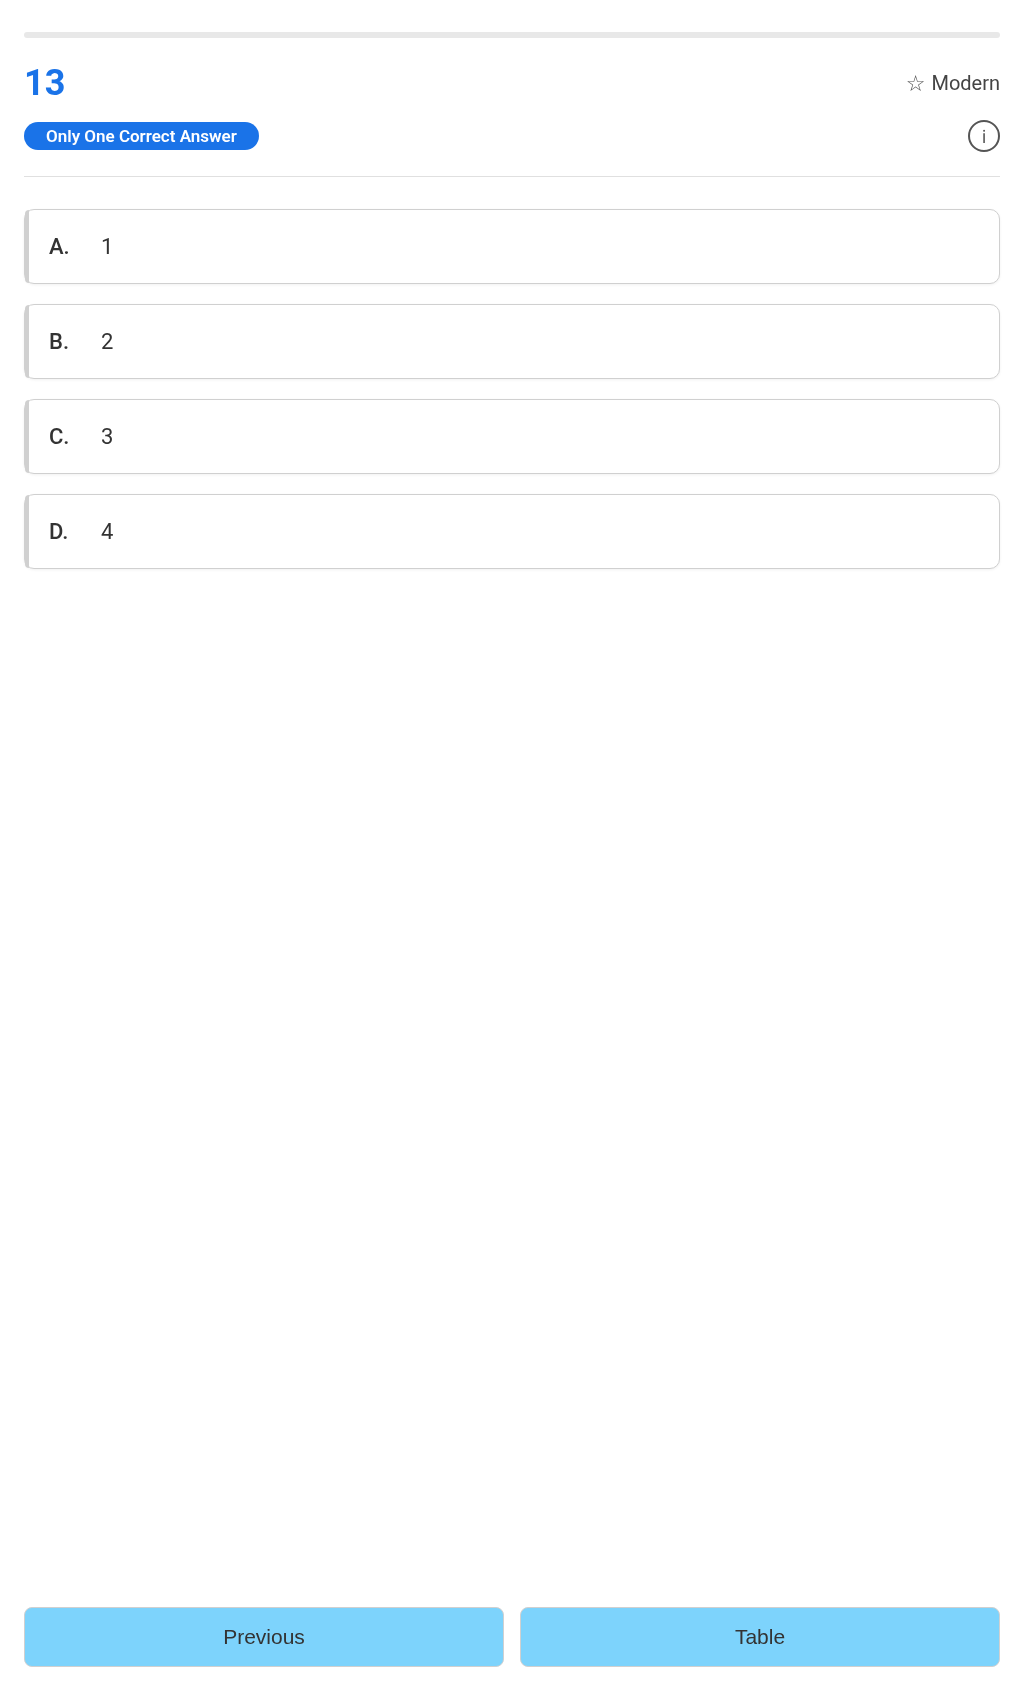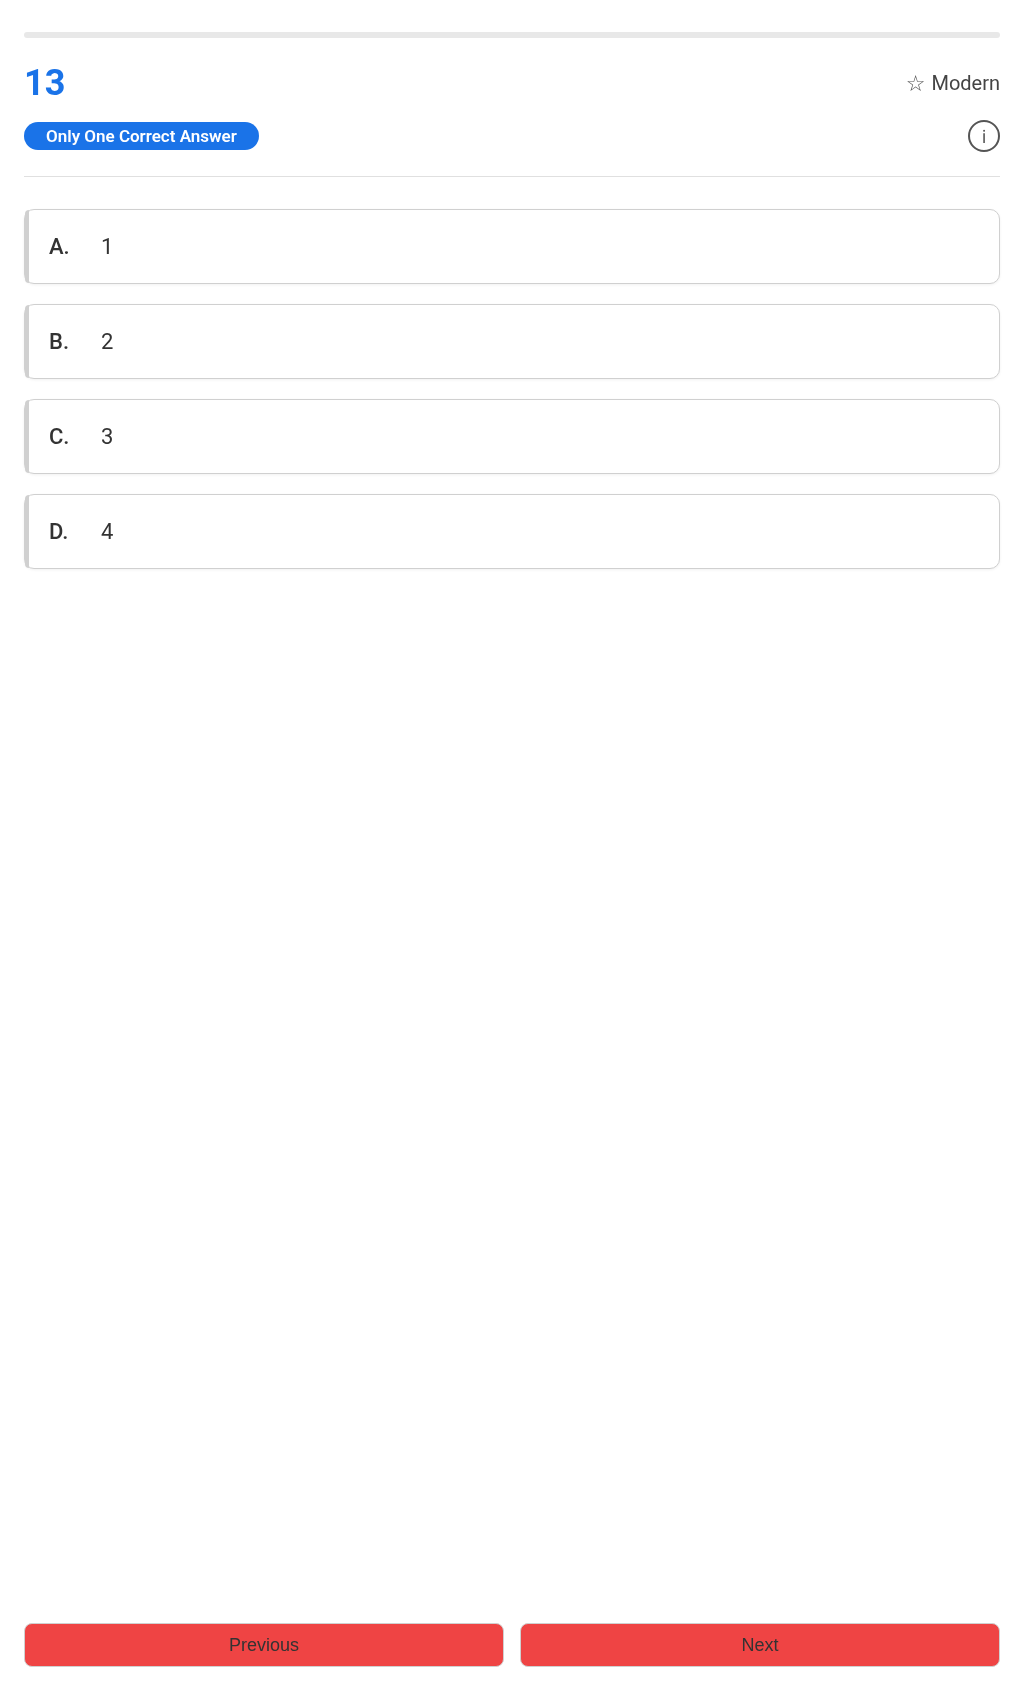--- a/index.html
+++ b/index.html
@@ -153,25 +153,25 @@
       position: absolute;
       bottom: 40px;
       left: 24px;
       right: 24px;
       display: flex;
       gap: 16px;
     }
 
     .nav-btn {
       flex: 1;
-      height: 44px;
+      height: 60px;
       border-radius: 8px;
       border: 1px solid #d0d0d0;
-      background: #ef4444;
-      font-size: 18px;
+      background: #7dd3fc;
+      font-size: 21px;
       font-weight: 500;
       color: #333;
       cursor: pointer;
       display: flex;
       align-items: center;
       justify-content: center;
     }
 
     
     .top-gray-bar {
@@ -225,16 +225,16 @@
 
     <div class="option-card">
       <span class="option-label">D.</span>
       <span class="option-value">4</span>
     </div>
 
   </div>
 
   <div class="bottom-nav">
     <button class="nav-btn">Previous</button>
-    <button class="nav-btn">Next</button>
+    <button class="nav-btn">Table</button>
   </div>
 
 </div>
 
 </body></html>

